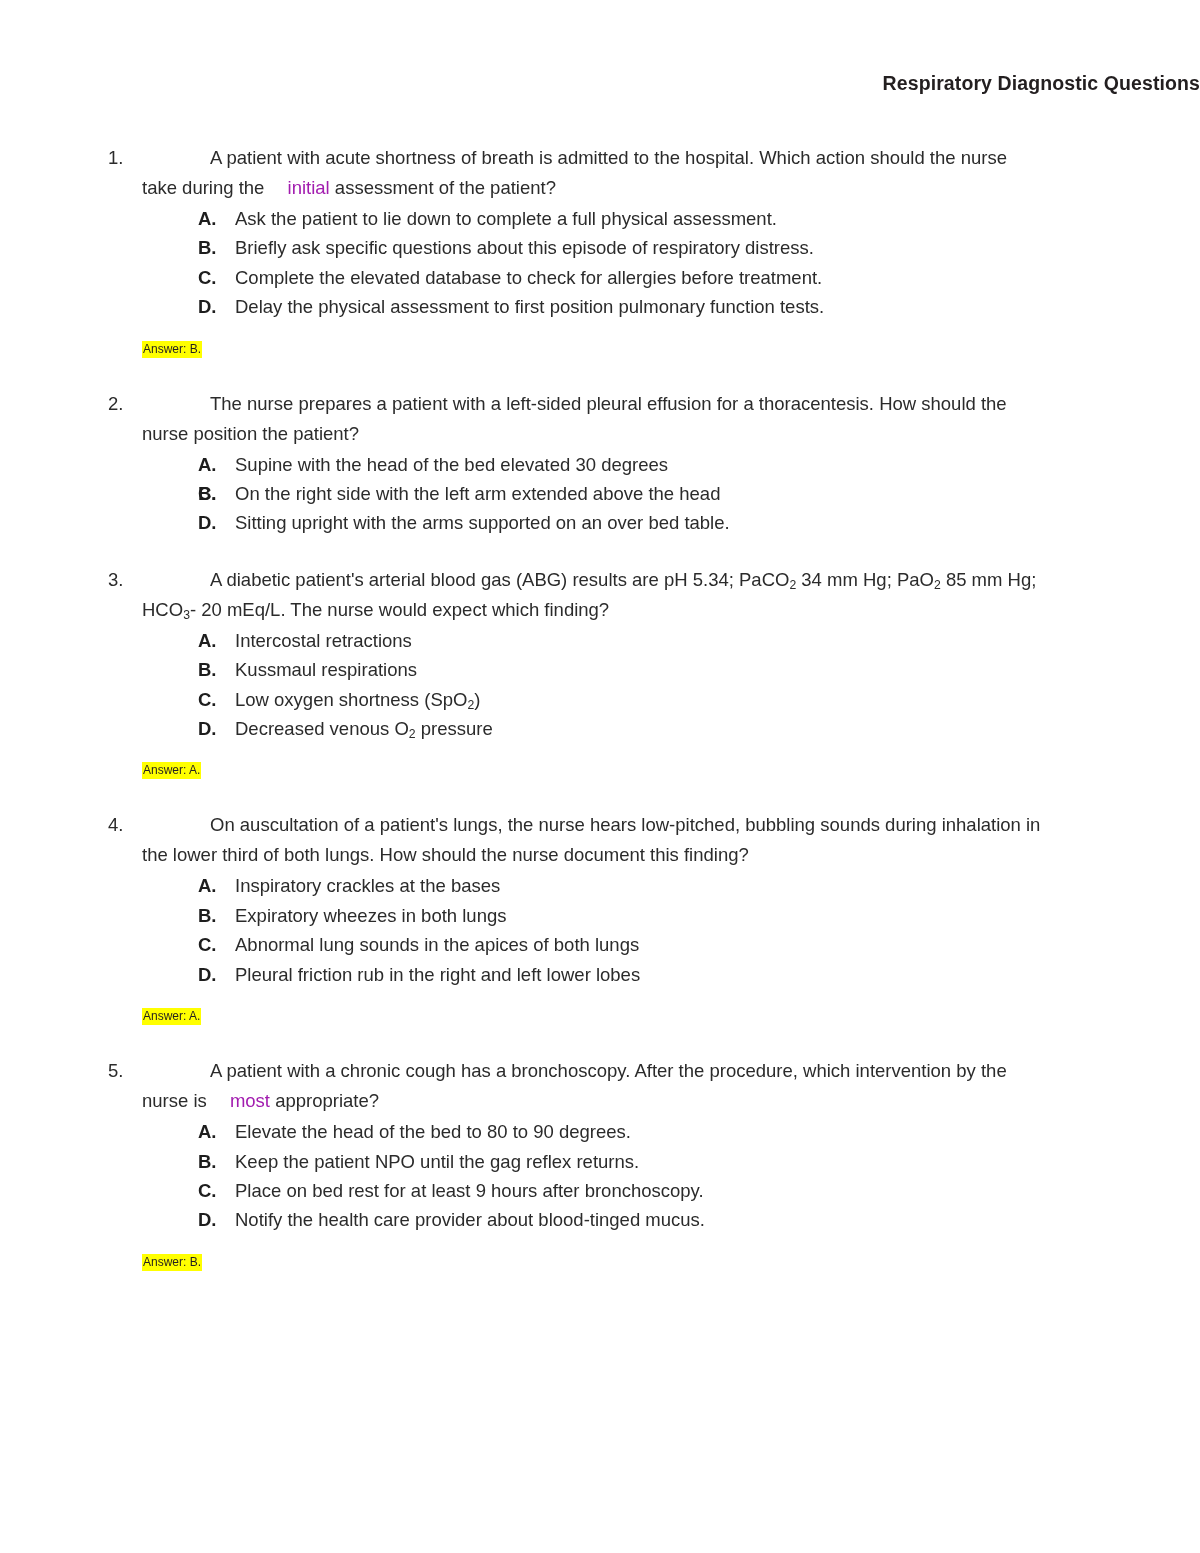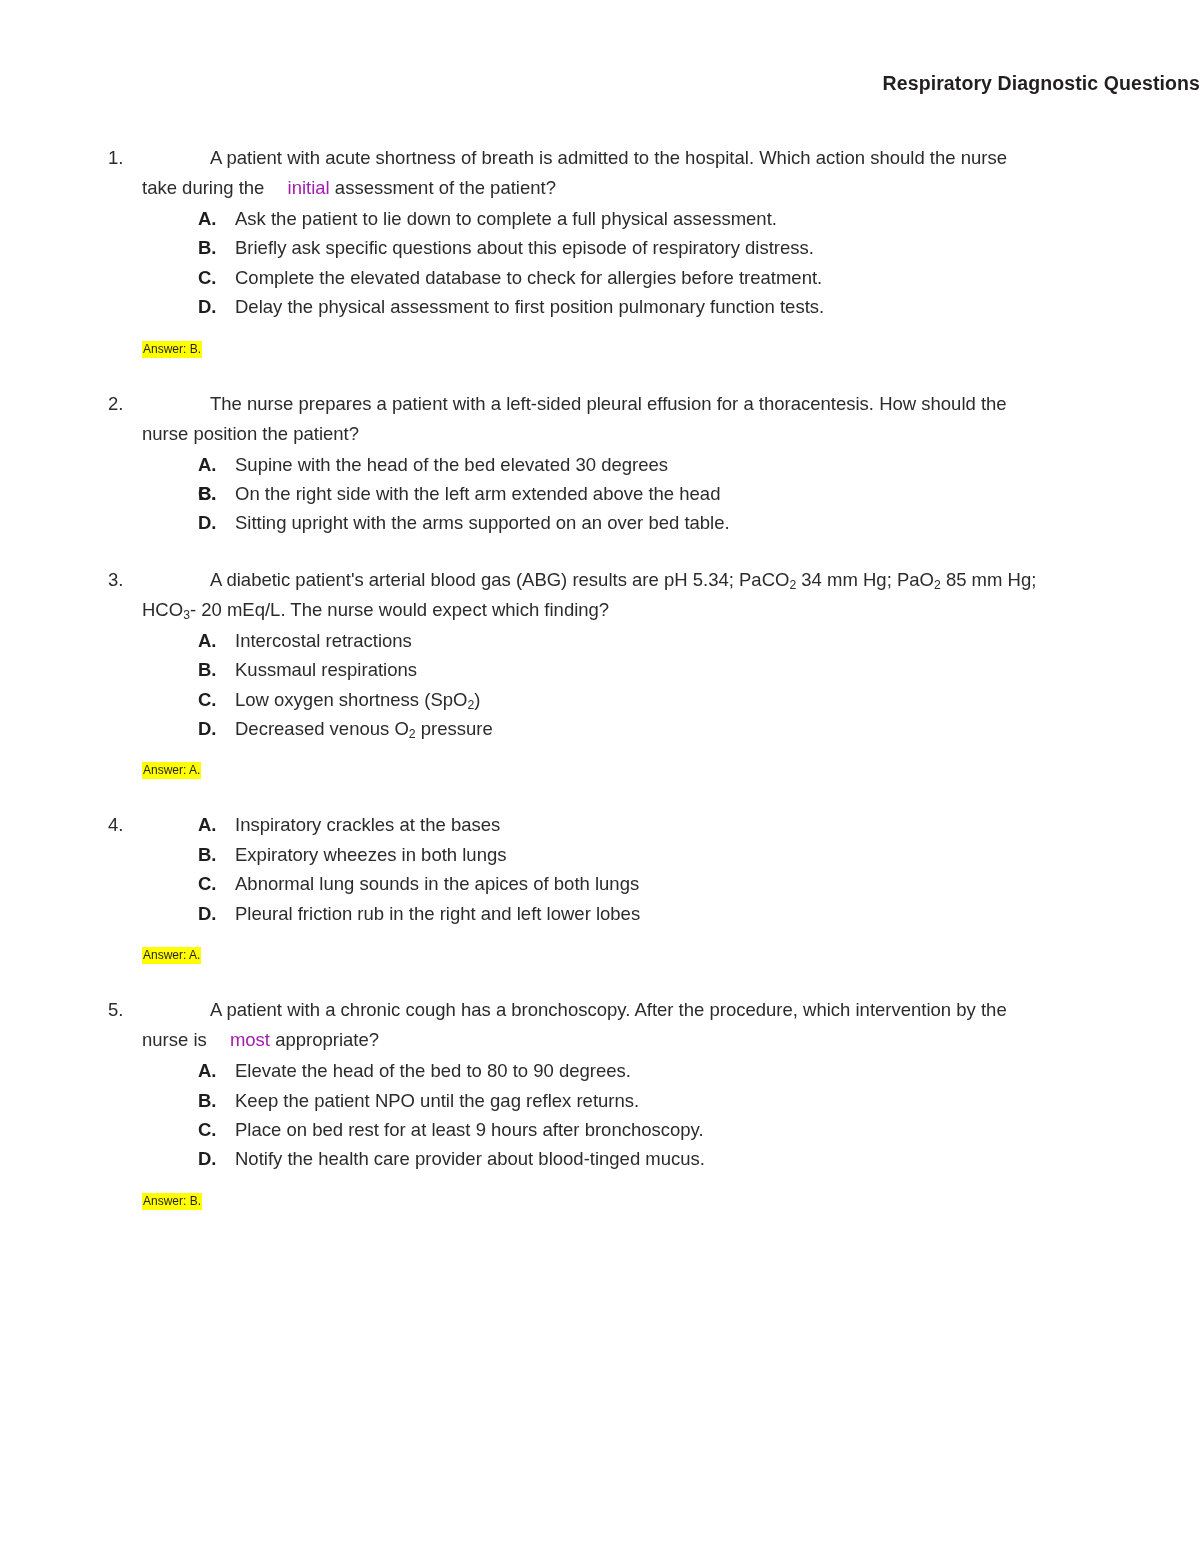--- a/index.html
+++ b/index.html
@@ -131,21 +131,21 @@
         <div class="q-stem"><span class="q-num">3.</span><span>A diabetic patient's arterial blood gas (ABG) results are pH 5.34; PaCO</span><sub>2</sub><span> 34 mm Hg; PaO</span><sub>2</sub><span> 85 mm Hg; HCO</span><sub>3</sub><span>- 20 mEq/L. The nurse would expect which finding?</span></div>
         <ul class="options">
           <li class="option"><span class="opt-letter">A.</span><span>Intercostal retractions</span></li>
           <li class="option"><span class="opt-letter">B.</span><span>Kussmaul respirations</span></li>
           <li class="option"><span class="opt-letter">C.</span><span>Low oxygen shortness (SpO</span><sub>2</sub><span>)</span></li>
           <li class="option"><span class="opt-letter">D.</span><span>Decreased venous O</span><sub>2</sub><span> pressure</span></li>
         </ul>
         <div class="answer-row"><span class="answer-hl">Answer: A.</span></div>
       </div>
       <div class="question-block">
-        <div class="q-stem"><span class="q-num">4.</span></div>
+        <div class="q-stem"><span class="q-num">4.</span><span>On auscultation of a patient's lungs, the nurse hears low-pitched, bubbling sounds during inhalation in the lower third of both lungs. How should the nurse document this finding?</span></div>
         <ul class="options">
           <li class="option"><span class="opt-letter">A.</span><span>Inspiratory crackles at the bases</span></li>
           <li class="option"><span class="opt-letter">B.</span><span>Expiratory wheezes in both lungs</span></li>
           <li class="option"><span class="opt-letter">C.</span><span>Abnormal lung sounds in the apices of both lungs</span></li>
           <li class="option"><span class="opt-letter">D.</span><span>Pleural friction rub in the right and left lower lobes</span></li>
         </ul>
         <div class="answer-row"><span class="answer-hl">Answer: A.</span></div>
       </div>
       <div class="question-block">
         <div class="q-stem"><span class="q-num">5.</span><span>A patient with a chronic cough has a bronchoscopy. After the procedure, which intervention by the nurse is </span><b>most</b><span> appropriate?</span></div>

